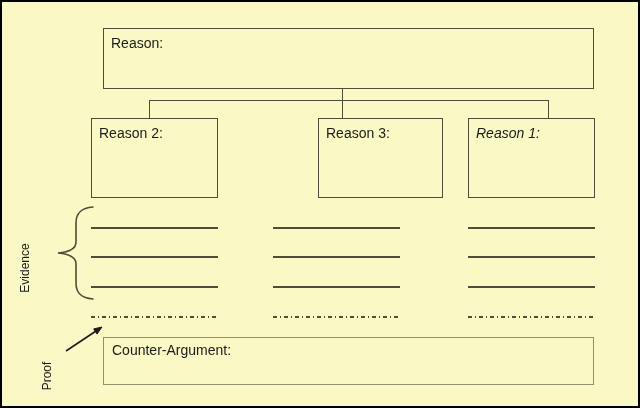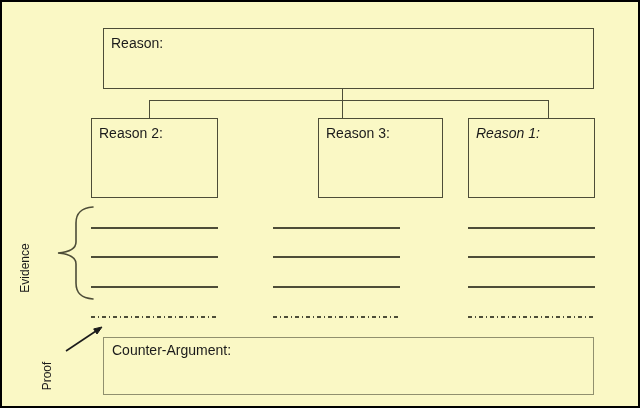--- a/index.html
+++ b/index.html
@@ -30,21 +30,21 @@
     box-sizing:border-box;
     font-size:14px;
     padding:6px 0 0 7px;
     background:transparent;
   }
   .thesis-box{left:103px;top:28px;width:491px;height:61px;}
   .reason-box-1{left:91px;top:118px;width:127px;height:80px;}
   .reason-box-2{left:274px;top:118px;width:125px;height:80px;margin-left:44px;}
   .reason-box-3{left:468px;top:118px;width:127px;height:80px;font-style:italic;}
   .counter-box{
-    left:103px;top:337px;width:491px;height:58px;
+    left:103px;top:337px;width:491px;height:48px;
     border:1px solid var(--counter-border);
     padding:4px 0 0 8px;
   }
   .vline{position:absolute;width:1px;background:var(--line);}
   .hline{position:absolute;height:1px;background:var(--line);}
   .conn-v-thesis{left:342px;top:89px;height:12px;}
   .conn-h{left:149px;top:100px;width:400px;}
   .conn-v-a{left:149px;top:100px;height:18px;}
   .conn-v-b{left:342px;top:100px;height:18px;}
   .conn-v-c{left:548px;top:100px;height:18px;}

